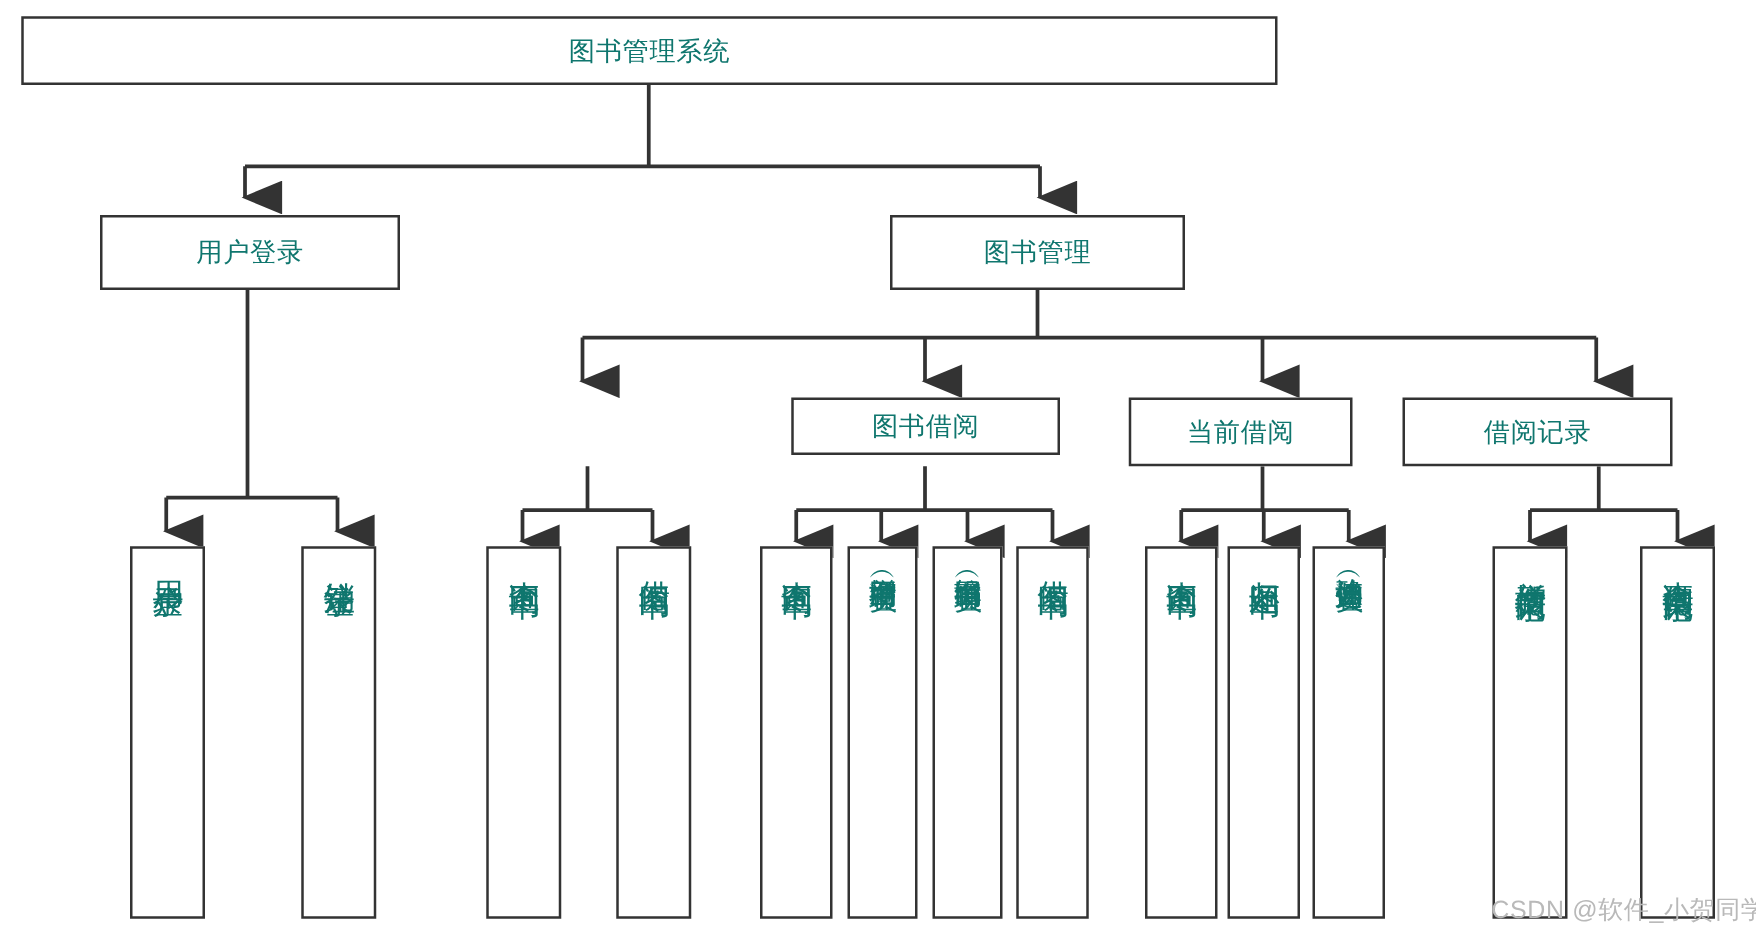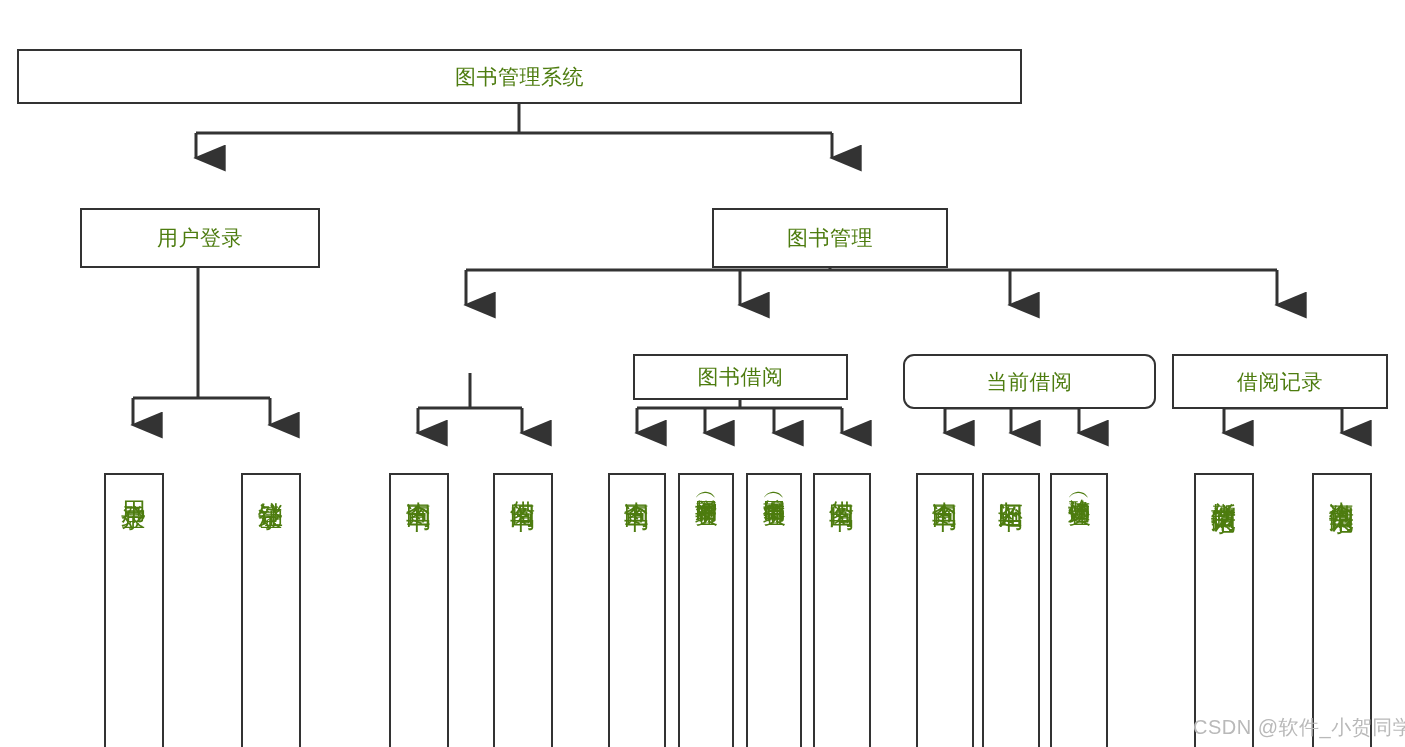--- a/index.html
+++ b/index.html
@@ -28,22 +28,21 @@
     pointer-events: none;
   }
   .node {
     position: absolute;
     box-sizing: border-box;
     background: #ffffff;
     border: 2px solid #333333;
     display: flex;
     align-items: center;
     justify-content: center;
-    color: #4d7c0f;
-    margin-top: 36px;
+    color: #0f766e;
   }
   .node.horiz {
     font-size: 21px;
     letter-spacing: 0.5px;
   }
   .node.vert {
     align-items: flex-start;
     justify-content: center;
     padding-top: 6px;
   }
@@ -133,24 +132,24 @@
   <div class="node horiz" style="left:80px; top:172px; width:240px; height:60px;">
     <span>用户登录</span>
   </div>
   <div class="node horiz" style="left:712px; top:172px; width:236px; height:60px;">
     <span>图书管理</span>
   </div>
 
   <div class="node horiz" style="left:633px; top:318px; width:215px; height:46px;">
     <span>图书借阅</span>
   </div>
-  <div class="node horiz" style="left:903px; top:318px; width:253px; height:55px;border-radius:11px;">
+  <div class="node horiz" style="left:903px; top:318px; width:179px; height:55px;">
     <span>当前借阅</span>
   </div>
-  <div class="node horiz" style="left:1172px; top:318px; width:216px; height:55px;">
+  <div class="node horiz" style="left:1122px; top:318px; width:216px; height:55px;">
     <span>借阅记录</span>
   </div>
 
   <div class="node vert" style="left:104px; top:437px; width:60px; height:298px;">
     <span class="vtext">用户登录</span>
   </div>
   <div class="node vert" style="left:241px; top:437px; width:60px; height:298px;">
     <span class="vtext">注销登录</span>
   </div>
 

